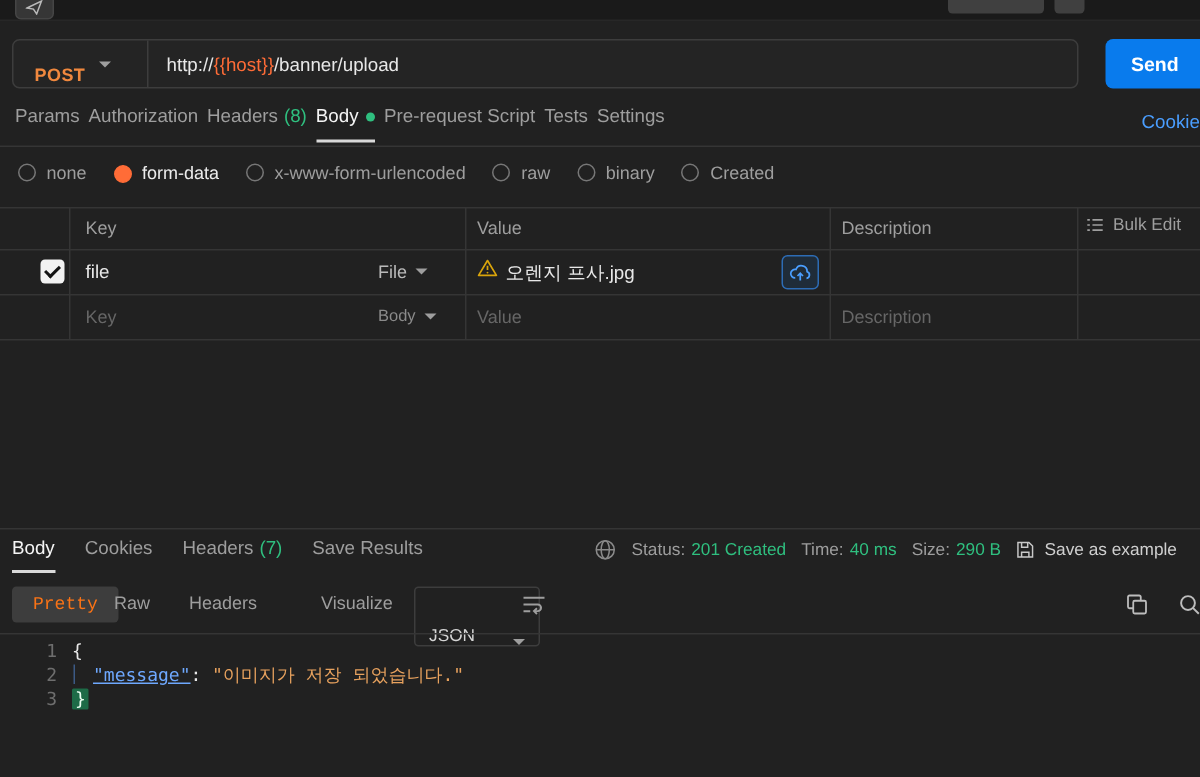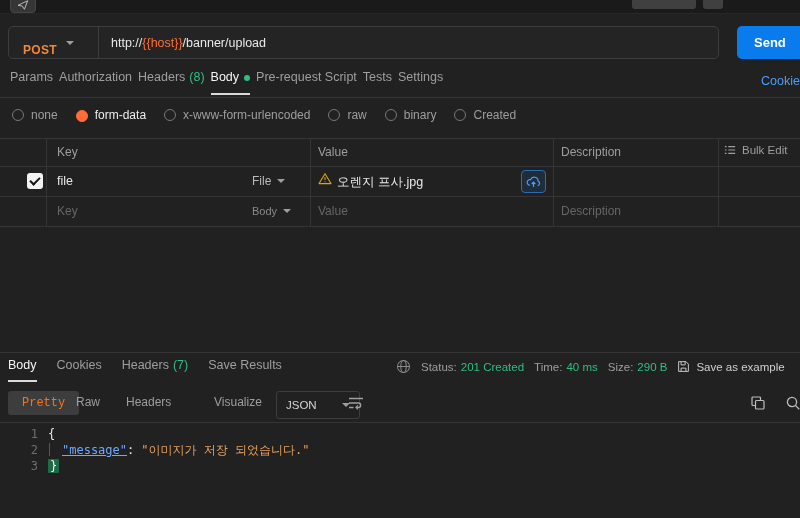--- a/index.html
+++ b/index.html
@@ -57,21 +57,21 @@
   .resptabs { position:absolute; left:8px; top:358px; display:flex; gap:20px; font-size:12.5px; color:#9e9e9e; }
   .resptabs .rtab { padding-bottom:8px; }
   .meta { position:absolute; left:396px; top:359px; display:flex; gap:10px; align-items:center; font-size:11.5px; white-space:nowrap; }
   .mlabel { color:#9e9e9e; }
   .mval { color:#2fbf7f; margin-left:4px; }
   .savegrp { display:flex; align-items:center; gap:6px; color:#cfcfcf; cursor:pointer; }
 
   
   .viewbtn { position:absolute; top:395px; color:#9e9e9e; font-size:12px; cursor:pointer; }
   .pretty { position:absolute; left:8px; top:391px; height:24px; padding:0 14px; background:#3d3d3d; border-radius:3px; color:#f97316; font-size:12px; line-height:24px; cursor:pointer;font-family:Liberation Mono, monospace; }
-  .jsondd { position:absolute; left:276px; top:391px; height:28px; padding:0 9px; border:1px solid #3d3d3d; border-radius:3px; display:flex; align-items:center; gap:25px; color:#d5d5d5; font-size:11.5px; cursor:pointer; }
+  .jsondd { position:absolute; left:276px; top:391px; height:40px; padding:0 9px; border:1px solid #3d3d3d; border-radius:3px; display:flex; align-items:flex-end; gap:25px; color:#d5d5d5; font-size:11.5px; cursor:pointer; }
   .toolicon { position:absolute; cursor:pointer; }
 
   
   .code { position:absolute; left:0; top:426px; right:0; font-family:"DejaVu Sans Mono", monospace; font-size:12px; line-height:16px; }
   .cline { display:flex; }
   .ln { width:48px; text-align:right; padding-right:10px; color:#6e6e6e; flex:0 0 auto; }
   .cc { white-space:pre; color:#e8e8e8; }
   .guide { display:inline-block; width:1px; height:13px; background:#3c5a85; margin:0 12px 0 1px; vertical-align:-2px; }
   .jkey { color:#6ea8fe; text-decoration:underline; cursor:pointer; }
   .jsep { color:#e8e8e8; margin-right:7px; }

